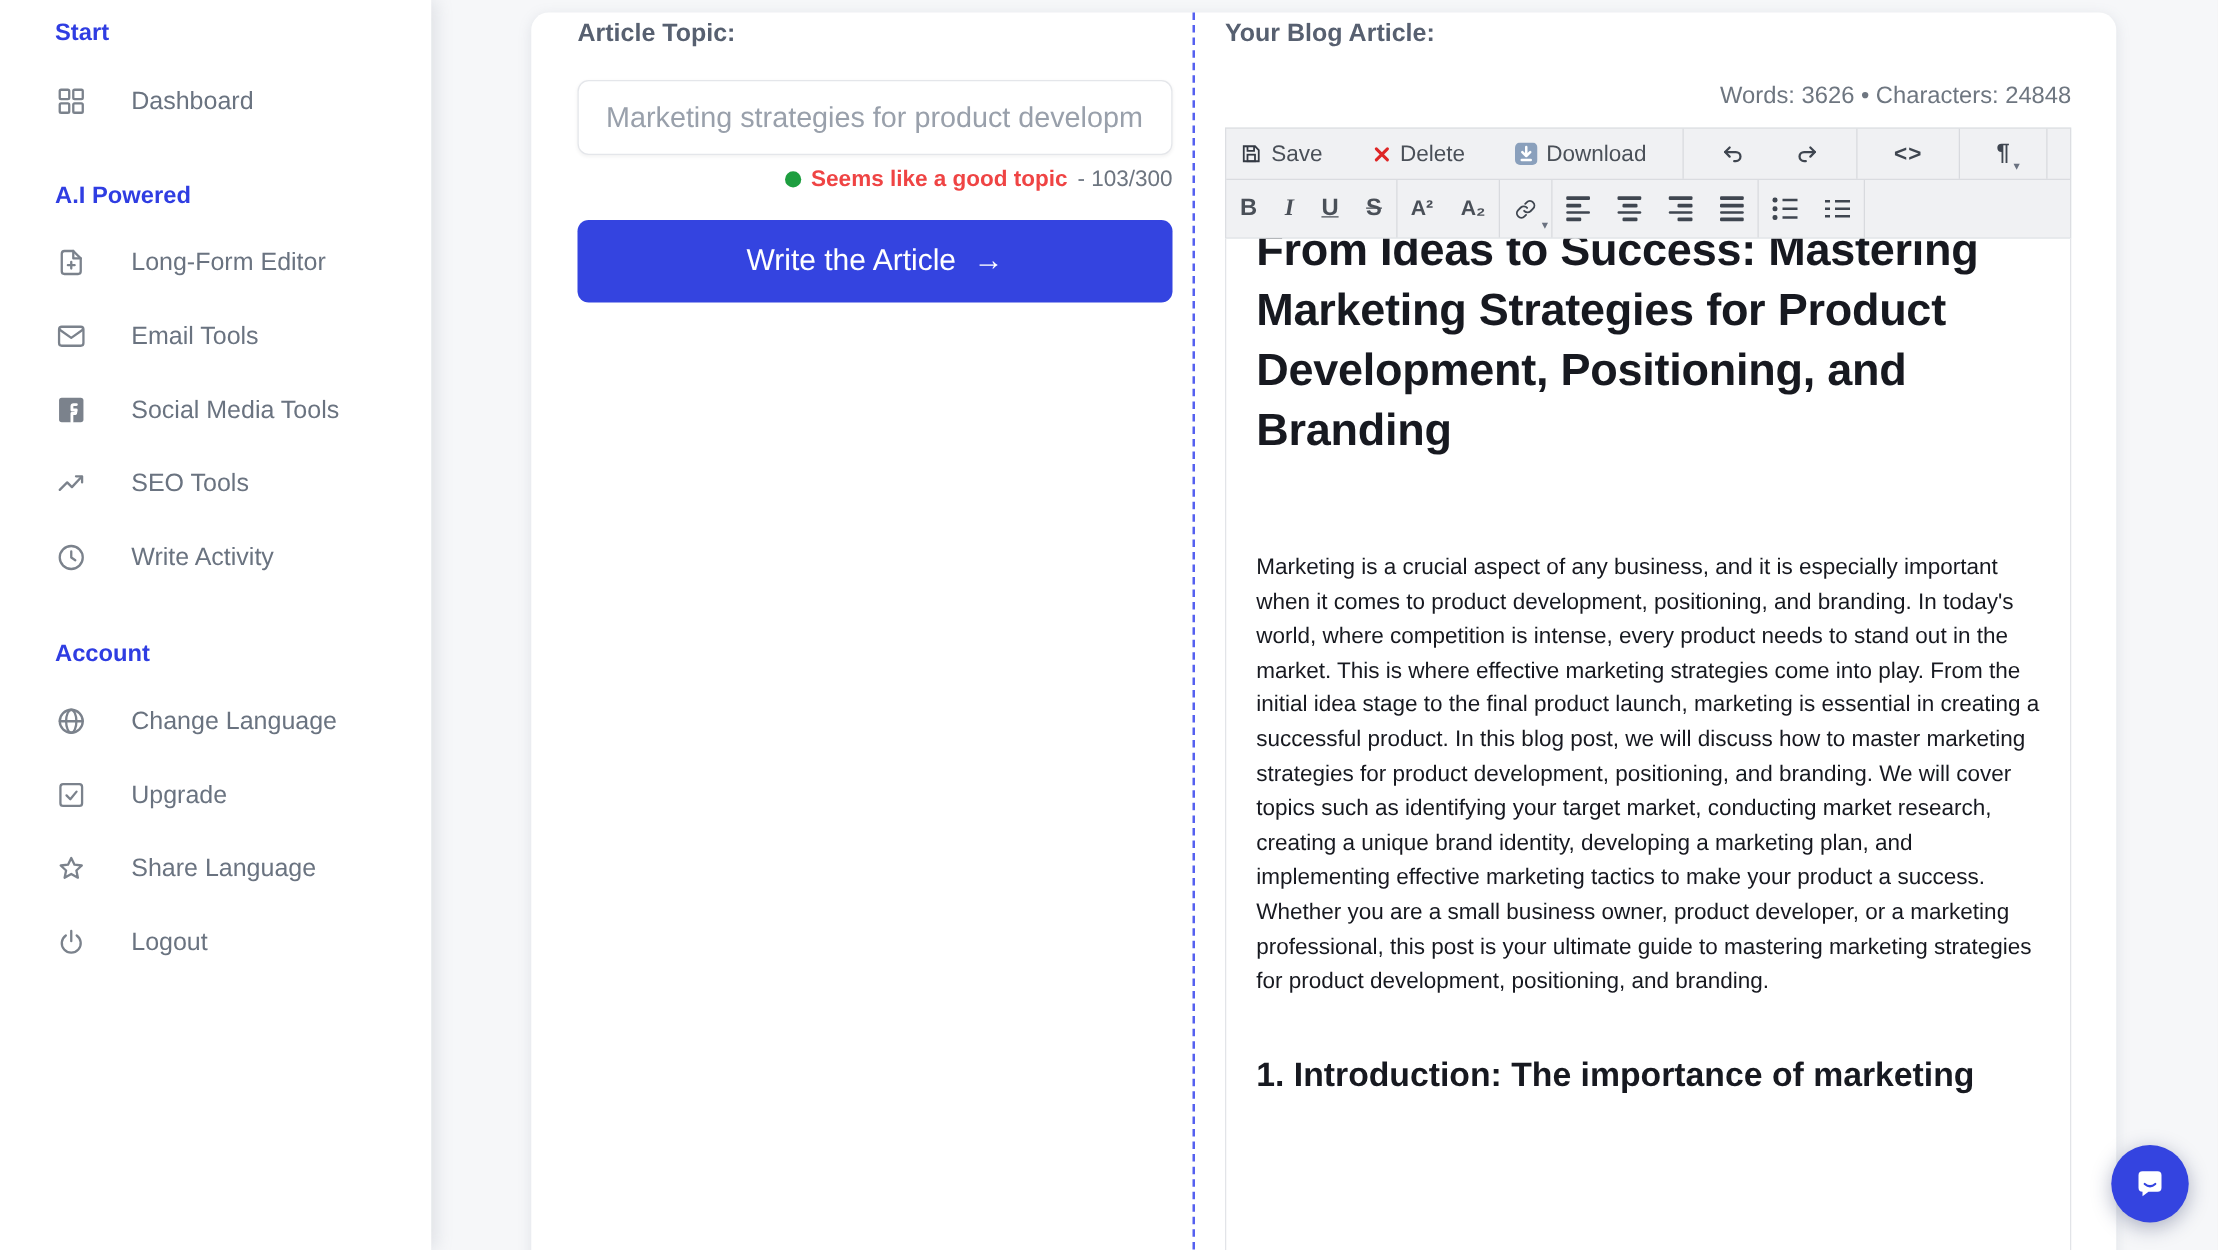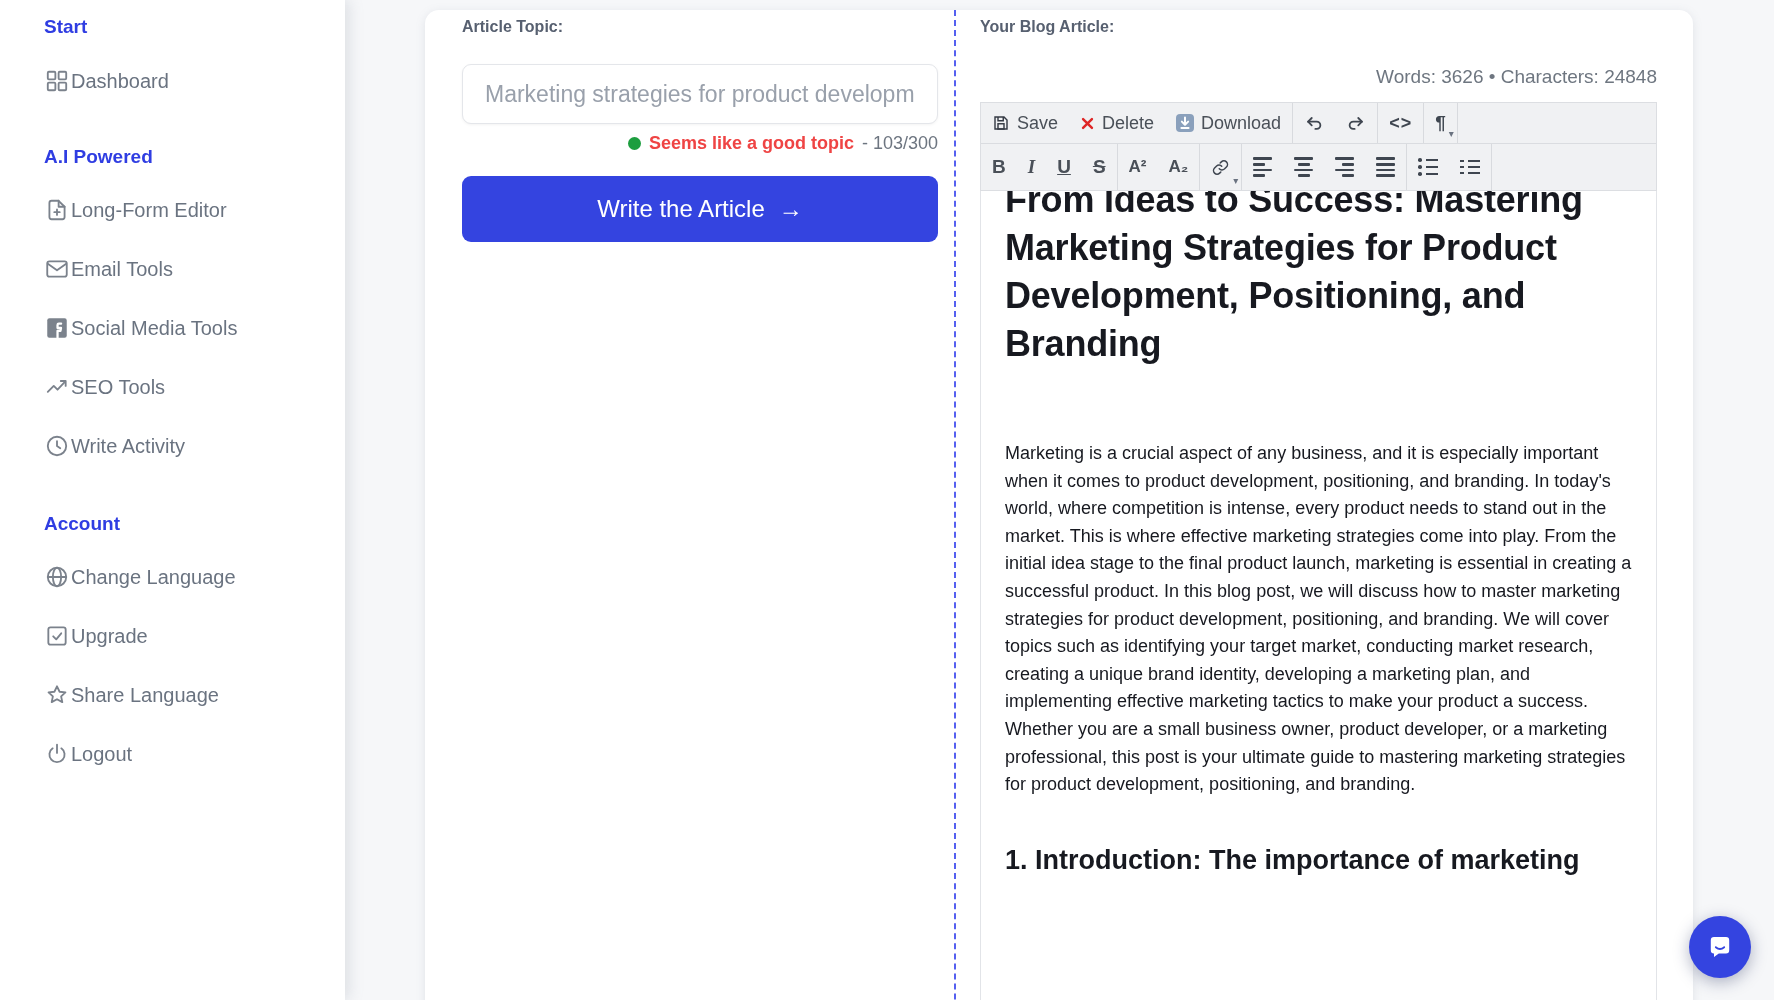--- a/index.html
+++ b/index.html
@@ -3,56 +3,56 @@
 <meta charset="utf-8">
 <style>
   html,body{margin:0;padding:0;}
   body{font-family:"Liberation Sans","DejaVu Sans",sans-serif;background:#e9eaee;}
   .frame{position:relative;width:1774px;height:1000px;overflow:hidden;background:#f6f7f9;}
 
   
   .sidebar{position:absolute;left:0;top:0;width:345px;height:1000px;background:#fff;
     box-shadow:4px 0 14px rgba(120,130,145,.20);padding-top:16px;box-sizing:border-box;z-index:3;}
   .side-header{margin-left:44px;font-size:19px;font-weight:700;color:#2f3de2;line-height:22px;}
-  .side-item{display:flex;align-items:center;gap:1px;margin-left:44px;height:30px;margin-top:29px;
+  .side-item{display:flex;align-items:center;gap:35px;margin-left:44px;height:30px;margin-top:29px;
     color:#6a7380;font-size:20px;cursor:pointer;}
   .side-item svg{width:26px;height:26px;stroke:#7b828c;fill:none;stroke-width:1.7;
     stroke-linecap:round;stroke-linejoin:round;flex:none;}
   .mt28{margin-top:28px!important;}
   .mt27{margin-top:27px!important;}
   .hdr-gap1{margin-top:50px;}
   .hdr-gap2{margin-top:52px;}
 
   
   .card{position:absolute;left:425px;top:10px;width:1268px;height:1120px;background:#fff;
     border-radius:14px;box-shadow:0 2px 10px rgba(130,140,155,.18);z-index:1;}
   .v-divider{position:absolute;left:529px;top:0;height:1120px;width:0;border-left:2px dashed #5560f0;}
 
   
   .topic-col{position:absolute;left:37px;top:6px;width:476px;}
-  .panel-label{font-size:16px;font-weight:700;color:#576070;line-height:22px;}
+  .panel-label{font-size:20px;font-weight:700;color:#576070;line-height:22px;}
   .topic-input{display:block;margin-top:26px;width:476px;height:60px;box-sizing:border-box;
     border:1px solid #e4e6ea;border-radius:9px;padding:0 22px;font-size:23px;color:#99a0ab;
     background:#fff;box-shadow:0 1px 3px rgba(0,0,0,.05);outline:none;
     font-family:"Liberation Sans","DejaVu Sans",sans-serif;white-space:nowrap;overflow:hidden;}
   .validation{margin-top:9px;display:flex;justify-content:flex-end;align-items:center;gap:8px;font-size:18px;}
   .val-dot{width:13px;height:13px;border-radius:50%;background:#1d9e3f;flex:none;}
   .val-text{color:#ef4444;font-weight:600;}
   .val-suffix{color:#6d7580;}
   .write-btn{margin-top:22px;width:476px;height:66px;background:#3444e0;border:none;border-radius:9px;
     color:#fff;font-size:24px;display:flex;align-items:center;justify-content:center;gap:14px;cursor:pointer;
     font-family:"Liberation Sans","DejaVu Sans",sans-serif;}
 
   
   .editor-col{position:absolute;left:555px;top:6px;width:677px;}
   .word-count{margin-top:28px;text-align:right;font-size:19px;color:#6e7680;line-height:22px;}
   .toolbar{margin-top:14px;border:1px solid #dcdee2;background:#f0f1f3;box-sizing:border-box;}
   .tb-row{display:flex;align-items:stretch;}
   .tb-row2,.tb-row3{border-top:1px solid #dadce0;}
-  .tb-row1{height:40px;}
+  .tb-row1{height:40px;gap:18px;}
   .tb-row2{height:46px;}
   .tb-row3{height:44px;}
   .tb-btn{display:flex;align-items:center;justify-content:center;gap:7px;padding:0 11px;
     font-size:18px;color:#4a5058;cursor:pointer;position:relative;white-space:nowrap;}
   .tb-sep{width:1px;background:#d8dade;flex:none;}
   .tb-spring{flex:1;}
   .glyph-b{font-weight:800;font-size:19px;}
   .glyph-i{font-style:italic;font-size:19px;font-weight:600;font-family:"Liberation Serif","DejaVu Serif",serif;}
   .glyph-u{text-decoration:underline;font-size:19px;font-weight:600;}
   .glyph-s{text-decoration:line-through;font-size:19px;font-weight:600;}

